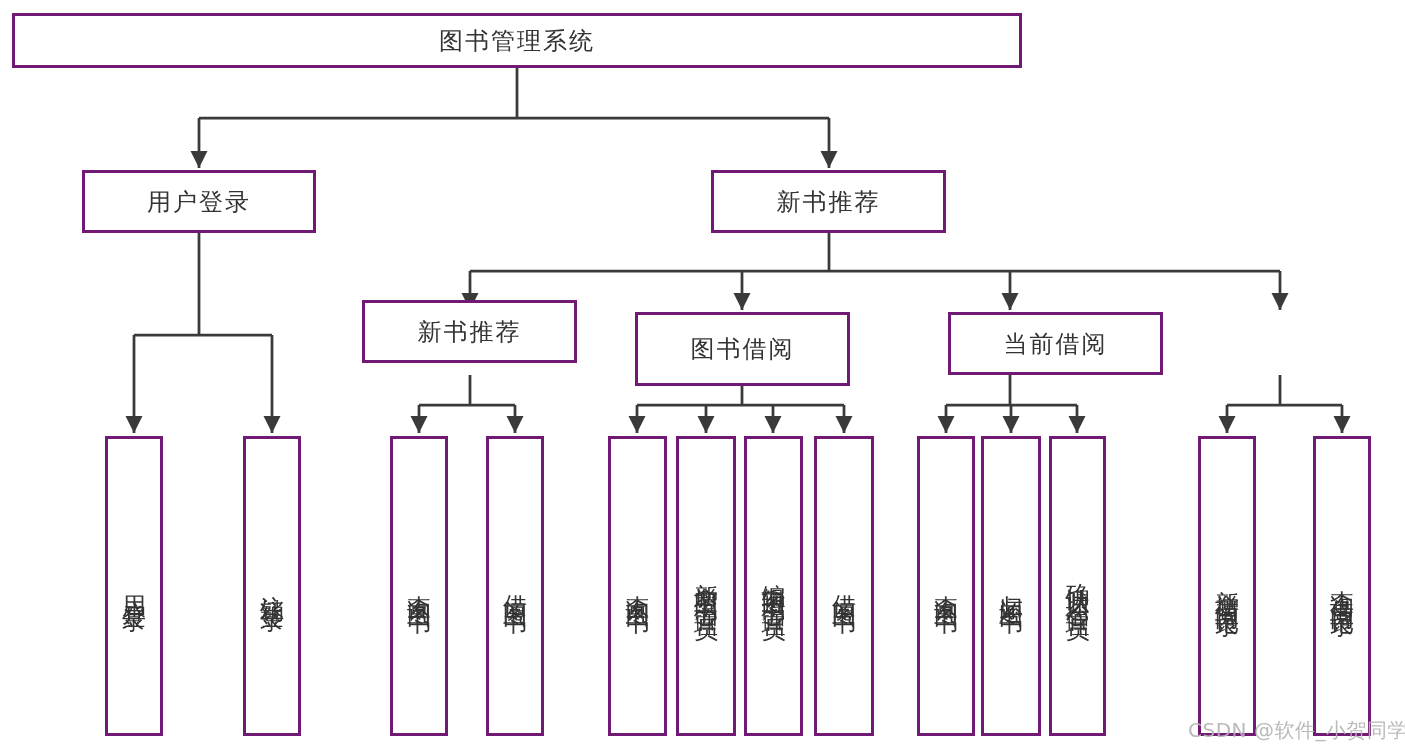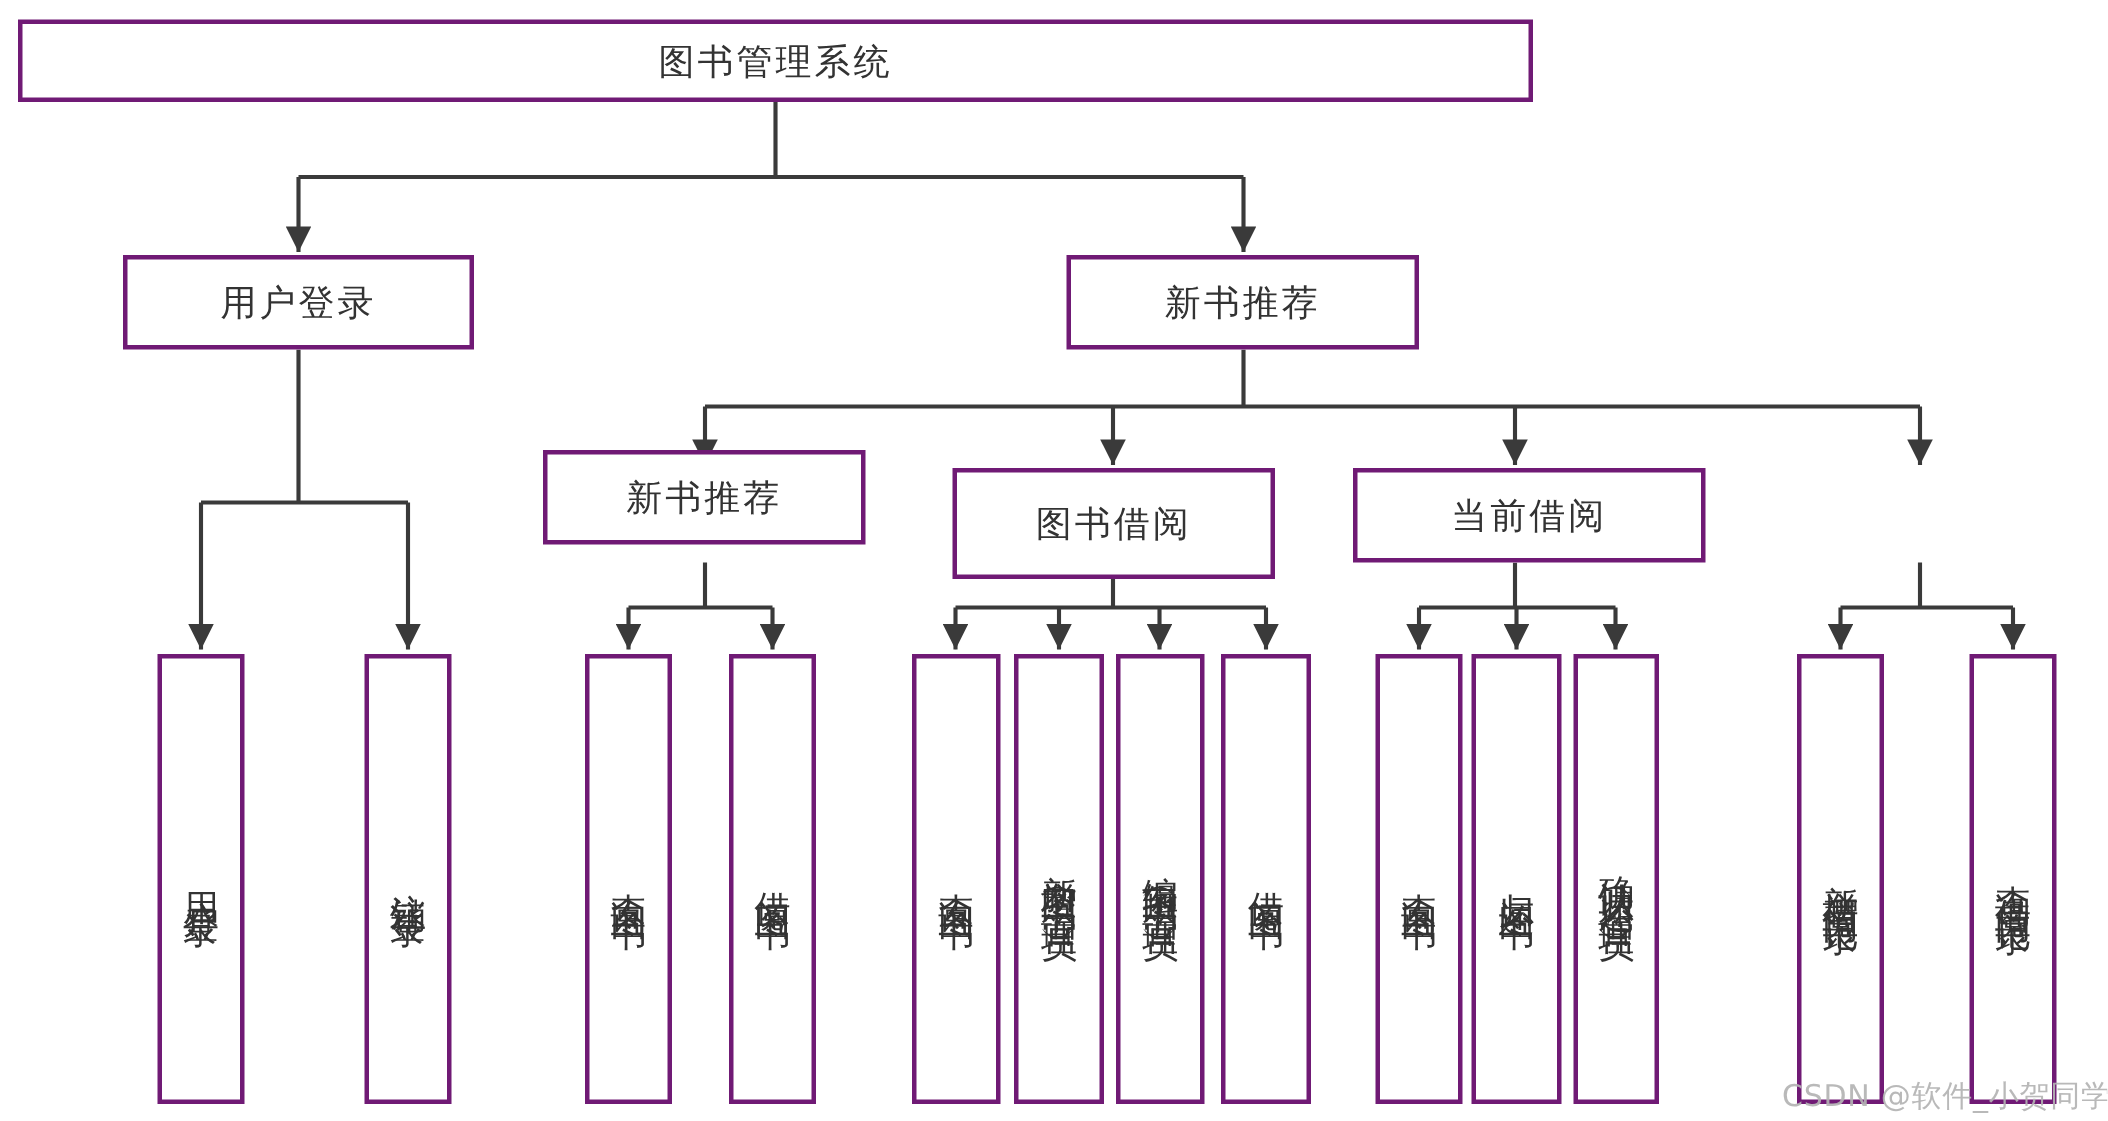--- a/index.html
+++ b/index.html
@@ -100,21 +100,21 @@
   <div class="box" style="left:711px;top:170px;width:235px;height:63px">
     <span class="hlabel">新书推荐</span>
   </div>
 
   <div class="box" style="left:362px;top:300px;width:215px;height:63px">
     <span class="hlabel">新书推荐</span>
   </div>
   <div class="box" style="left:635px;top:312px;width:215px;height:74px">
     <span class="hlabel">图书借阅</span>
   </div>
-  <div class="box" style="left:902px;top:312px;width:235px;height:63px">
+  <div class="box" style="left:948px;top:312px;width:215px;height:63px">
     <span class="hlabel">当前借阅</span>
   </div>
 
   <div class="box" style="left:105px;top:436px;width:58px;height:300px">
     <span class="vlabel">用户登录</span>
   </div>
   <div class="box" style="left:243px;top:436px;width:58px;height:300px">
     <span class="vlabel">注销登录</span>
   </div>
 

